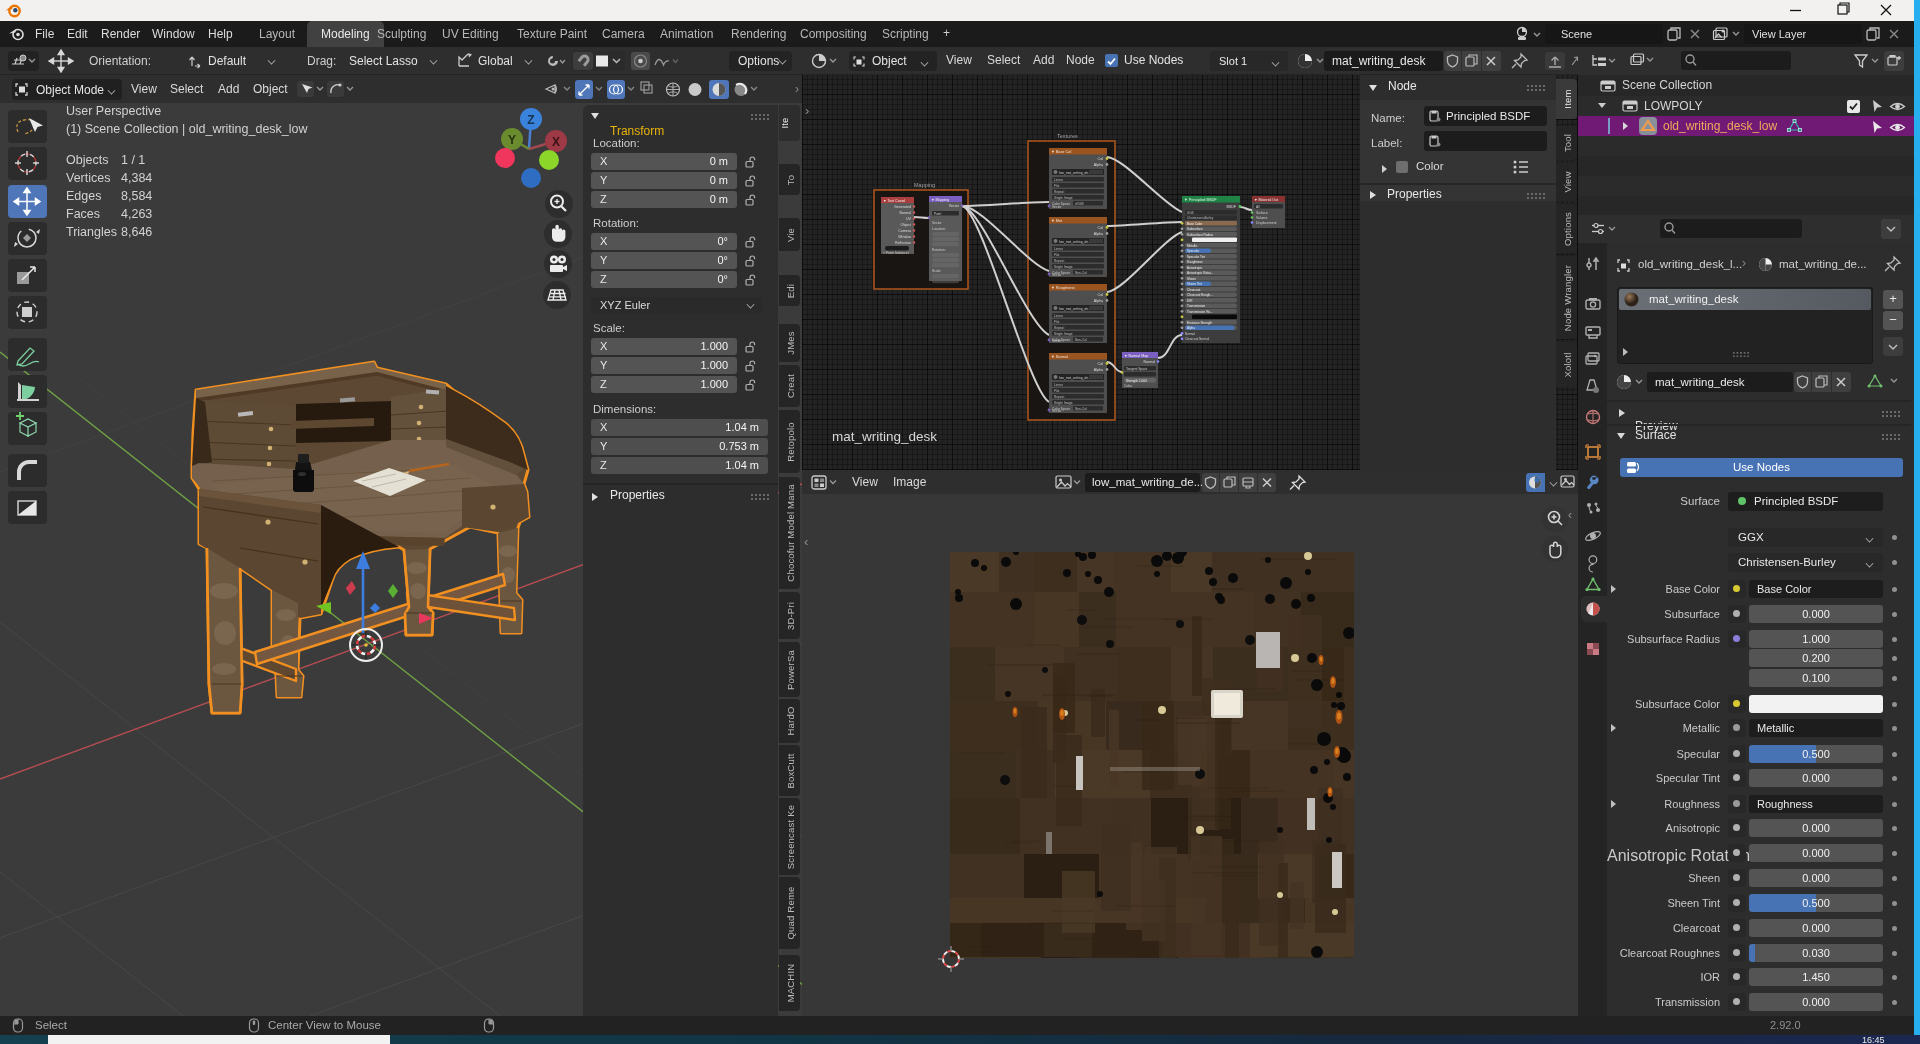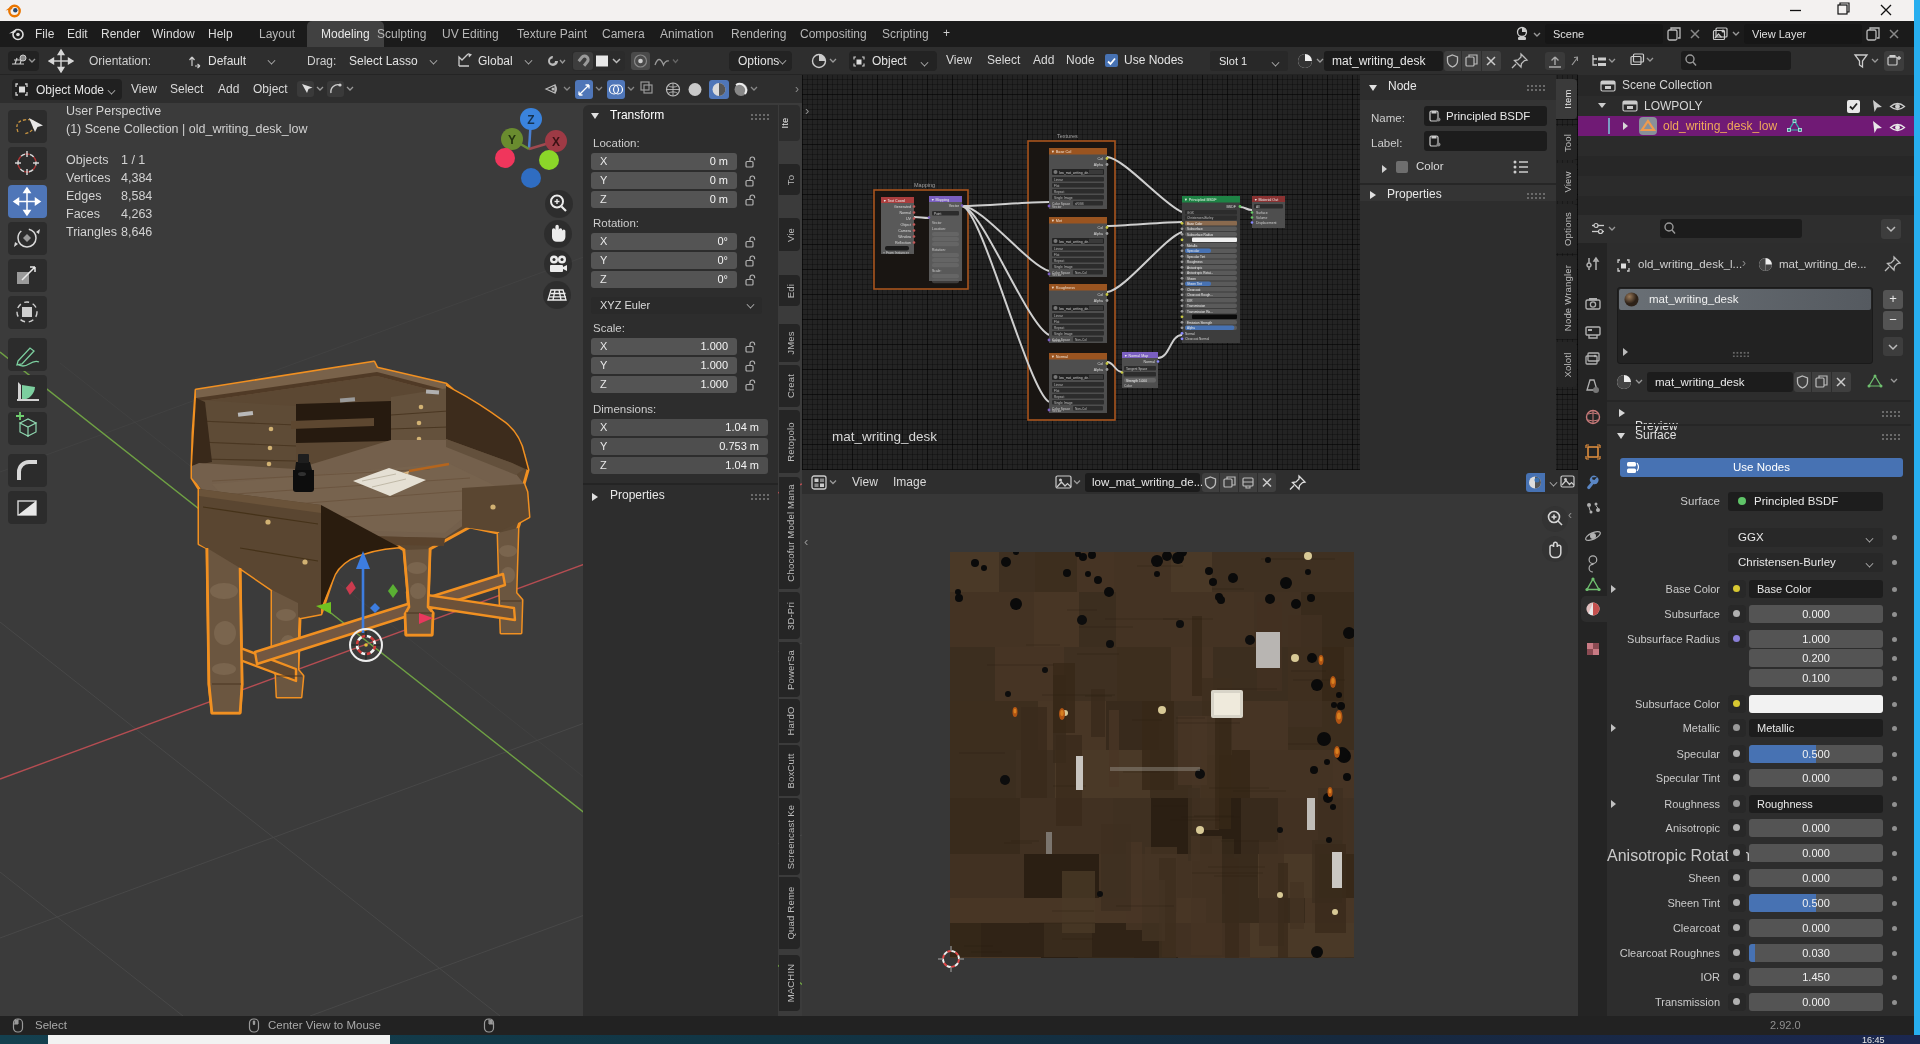--- a/index.html
+++ b/index.html
@@ -54,21 +54,21 @@
     <span style="position:absolute;left:688px;top:5px;color:#d0d0d0;">+</span>
   </div>
 
   <div class="abs" style="left:1512px;top:3px;width:200px;height:20px;">
     <svg class="abs" style="left:3px;top:2px" width="26" height="16" viewBox="0 0 26 16">
       <circle cx="7" cy="6" r="4.5" fill="none" stroke="#ccc" stroke-width="1.3"></circle>
       <path d="M7 6 L7 1.5 A4.5 4.5 0 0 1 11.5 6 Z" fill="#ccc"></path>
       <rect x="3" y="11" width="8" height="3" rx="1" fill="#ccc"></rect>
       <path d="M19 7 l3 3 3-3" fill="none" stroke="#999" stroke-width="1.4"></path>
     </svg>
-    <div class="abs dfld" style="left:33px;top:0;width:118px;height:20px;background:#161616;"><span style="margin-left:8px;line-height:20px;color:#e0e0e0;">Scene</span></div>
+    <div class="abs dfld" style="left:33px;top:0;width:118px;height:20px;background:#161616;"><span style="margin-left:16px;line-height:20px;color:#e0e0e0;">Scene</span></div>
     <svg class="abs" style="left:153px;top:2px" width="20" height="16" viewBox="0 0 20 16">
           <rect x="3" y="4" width="9" height="10" rx="1.5" fill="none" stroke="#bbb" stroke-width="1.3"></rect>
           <path d="M6 4 v-2 h9 v10 h-2" fill="none" stroke="#bbb" stroke-width="1.3"></path>
         </svg>
     <svg class="abs" style="left:176px;top:3px" width="14" height="14" viewBox="0 0 14 14">
           <path d="M3 3 l8 8 M11 3 l-8 8" stroke="#888" stroke-width="1.5"></path>
         </svg>
   </div>
   <div class="abs" style="left:1706px;top:3px;width:205px;height:20px;">
     <svg class="abs" style="left:4px;top:1px" width="30" height="18" viewBox="0 0 30 18">
@@ -449,21 +449,21 @@
   <div class="abs" id="npanel" style="left:583px;top:2px;width:195px;height:911px;background:#2d2d2d;border-radius:6px 0 0 0;">
     <style>
       .prow{position:absolute;height:17px;border-radius:3px;background:#545454;}
       .prow .k{position:absolute;left:9px;top:2px;font-size:11px;color:#e8e8e8;}
       .prow .v{position:absolute;right:9px;top:2px;font-size:11px;color:#f4f4f4;}
       .lock{position:absolute;left:162px;width:12px;height:13px;}
       .plabel{position:absolute;left:10px;font-size:11.5px;color:#cdcdcd;}
       .grip{position:absolute;right:8px;width:20px;height:8px;background-image:radial-gradient(circle,#6a6a6a 1px,transparent 1.2px);background-size:4px 4px;}
     </style>
     <div class="abs" style="left:8px;top:5px;width:0;height:0;border-left:4.5px solid transparent;border-right:4.5px solid transparent;border-top:6px solid #e0e0e0;margin-top:3px;"></div>
-    <div class="abs" style="left:27px;top:3px;font-size:12px;color:#ffffff;">Transform</div>
+    <div class="abs" style="left:27px;top:19px;font-size:12px;color:#eab308;">Transform</div>
     <div class="grip" style="top:8px;"></div>
     <div class="plabel" style="top:32px;">Location:</div>
     <div class="prow" style="left:8px;top:48px;width:146px;">
           <span class="k">X</span>
           <span class="v">0 m</span>
         </div>
     <div class="prow" style="left:8px;top:67px;width:146px;">
           <span class="k">Y</span>
           <span class="v">0 m</span>
         </div>

